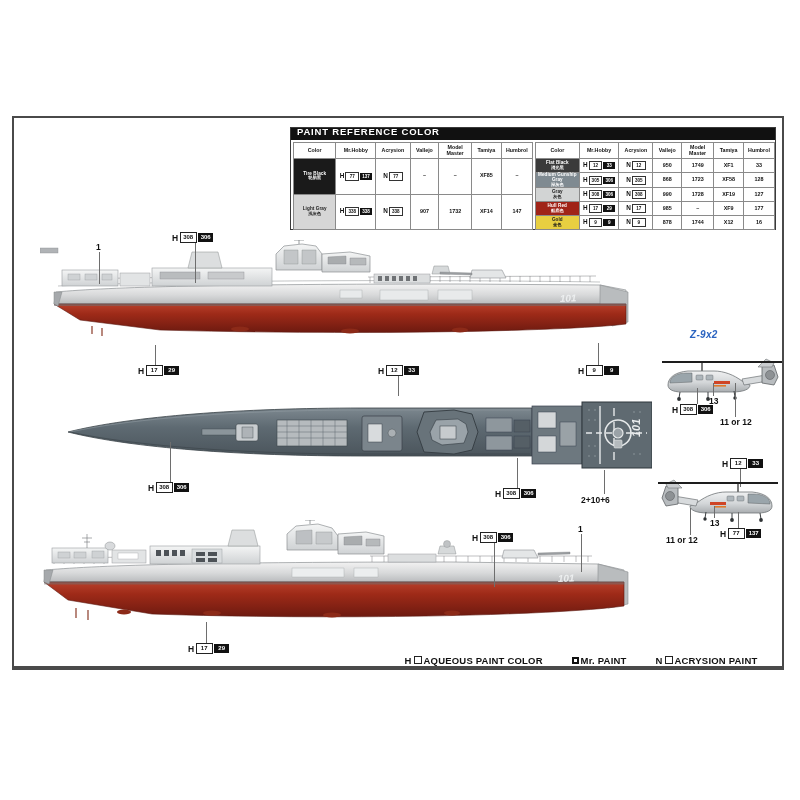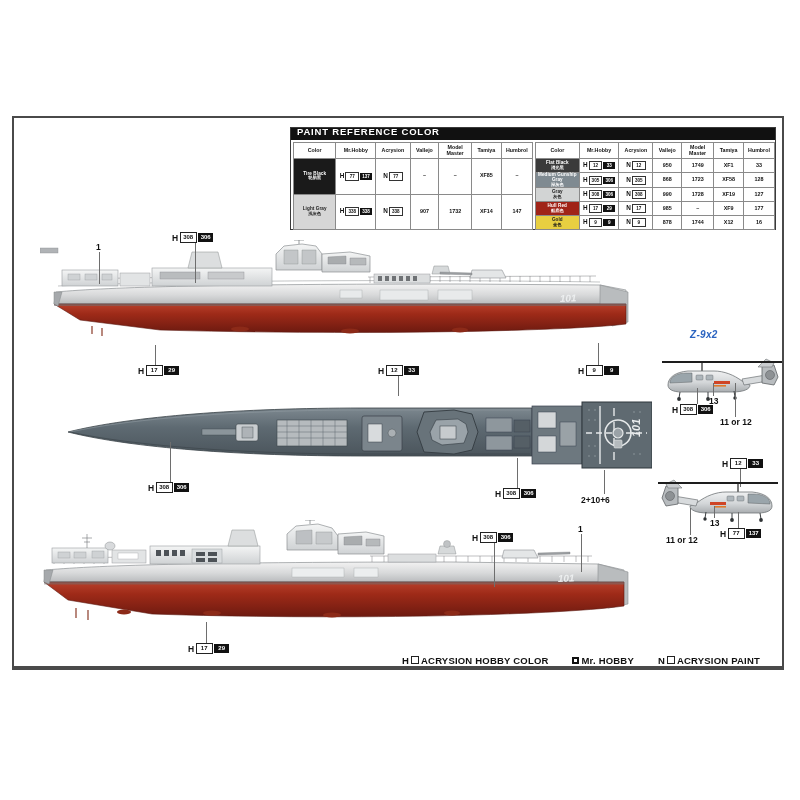--- a/index.html
+++ b/index.html
@@ -712,25 +712,25 @@
     <span class="h">H</span>
     <span class="b1">77</span>
     <span class="b2">137</span>
   </div>
   <div class="leader" style="left:738px;top:512px;height:16px;"></div>
 
   <div id="legend">
     <div class="item">
       <span>H</span>
       <span class="sqO"></span>
-      <span>ACRYSION HOBBY COLOR</span>
+      <span>AQUEOUS PAINT COLOR</span>
     </div>
     <div class="item">
       <span class="sqF"></span>
-      <span>Mr. HOBBY</span>
+      <span>Mr. PAINT</span>
     </div>
     <div class="item">
       <span>N</span>
       <span class="sqO"></span>
       <span>ACRYSION PAINT</span>
     </div>
   </div>
 
   <div id="botrule"></div>
 

